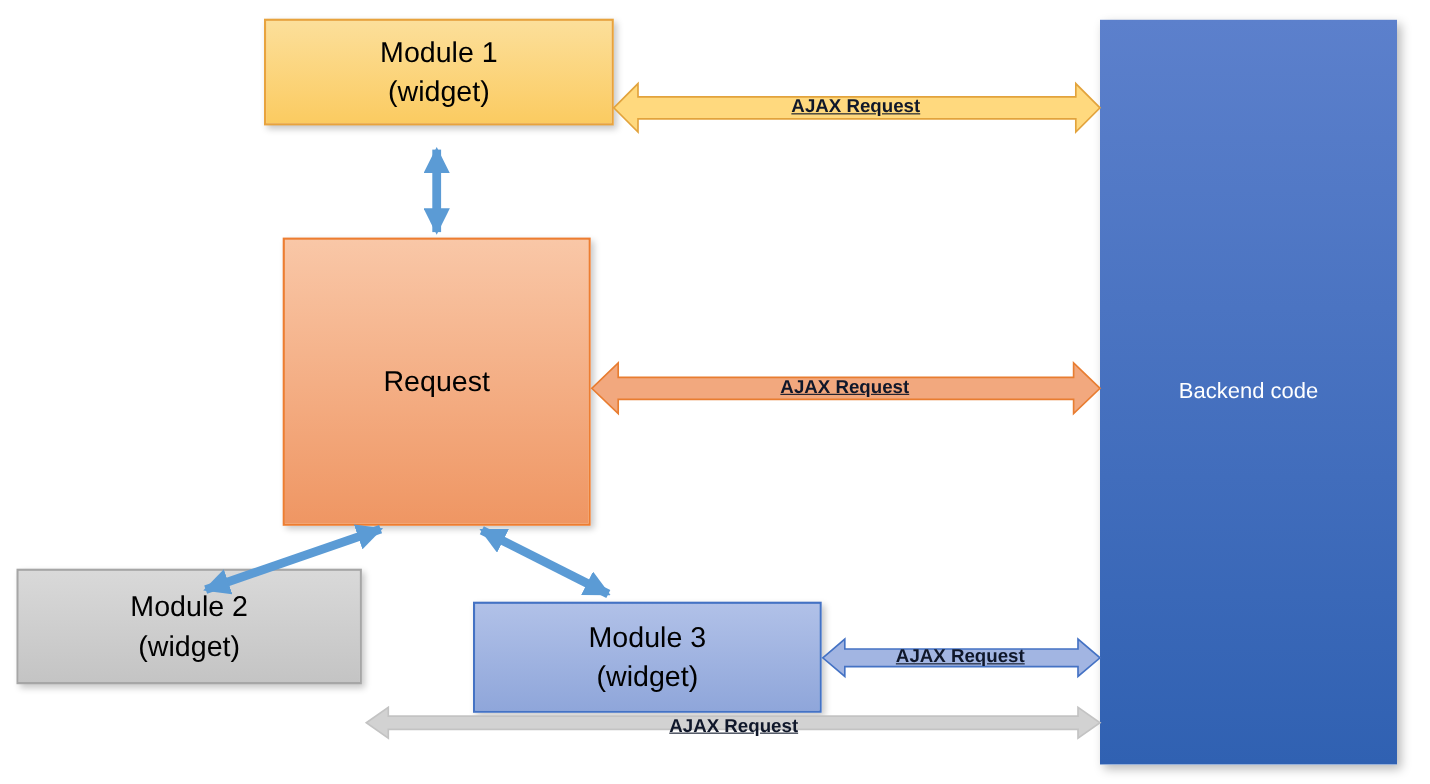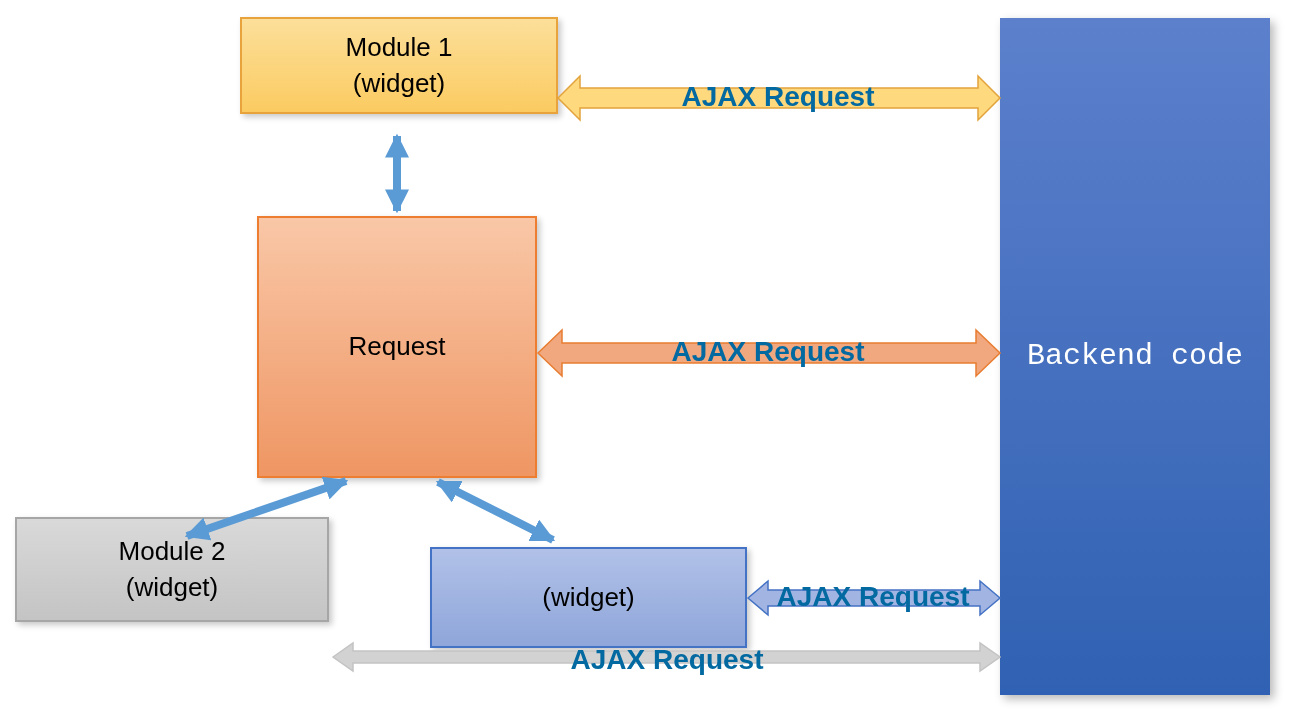--- a/index.html
+++ b/index.html
@@ -17,26 +17,26 @@
   #module1{left:240px;top:17px;width:318px;height:97px;
     background:linear-gradient(180deg,#FCDF9A,#FBCB61);border:2px solid #E8A33D;}
   #portal{left:257px;top:216px;width:280px;height:262px;
     background:linear-gradient(180deg,#F9C7A7,#EF9663);border:2px solid #ED7D31;}
   #module2{left:15px;top:517px;width:314px;height:105px;
     background:linear-gradient(180deg,#D9D9D9,#C4C4C4);border:2px solid #A6A6A6;}
   #module3{left:430px;top:547px;width:317px;height:101px;
     background:linear-gradient(180deg,#B1C1E8,#8FA6DA);border:2px solid #4472C4;}
   #backend{left:1000px;top:18px;width:270px;height:677px;
     background:linear-gradient(180deg,#5C80CC,#3061B2);
-    color:#FFFFFF;font-size:30px;line-height:1.55;border:none;
-    box-shadow:4px 4px 9px rgba(0,0,0,.28);font-family:Liberation Mono, monospace;}
+    color:#FFFFFF;font-size:20px;line-height:1.55;border:none;
+    box-shadow:4px 4px 9px rgba(0,0,0,.28);}
   #arrow-layer{position:absolute;left:0;top:0;width:1300px;height:713px;}
   .ajax-label{
     position:absolute;transform:translate(-50%,-50%);
-    font-weight:bold;font-size:28px;color:#0369a1;white-space:nowrap;
+    font-weight:bold;font-size:17px;color:#0f172a;white-space:nowrap;text-decoration:underline;
   }
   #ajax-label-1{left:778px;top:97px;}
   #ajax-label-2{left:768px;top:352px;}
   #ajax-label-3{left:873px;top:597px;}
   #ajax-label-4{left:667px;top:660px;}
 </style>
 </head>
 <body>
 
 <div id="canvas">
@@ -49,20 +49,21 @@
   <div class="node" id="portal">
     <span class="ln">Request</span>
   </div>
 
   <div class="node" id="module2">
     <span class="ln">Module 2</span>
     <span class="ln">(widget)</span>
   </div>
 
   <div class="node" id="module3">
+    <span class="ln">Module 3</span>
     <span class="ln">(widget)</span>
   </div>
 
   <div class="node" id="backend">
     <span class="ln">Backend code</span>
   </div>
 
   <svg id="arrow-layer" viewBox="0 0 1300 713" xmlns="http://www.w3.org/2000/svg">
     <defs>
       <marker id="blue-head" viewBox="0 0 10 10" refX="9" refY="5" markerWidth="3" markerHeight="3" orient="auto-start-reverse">

